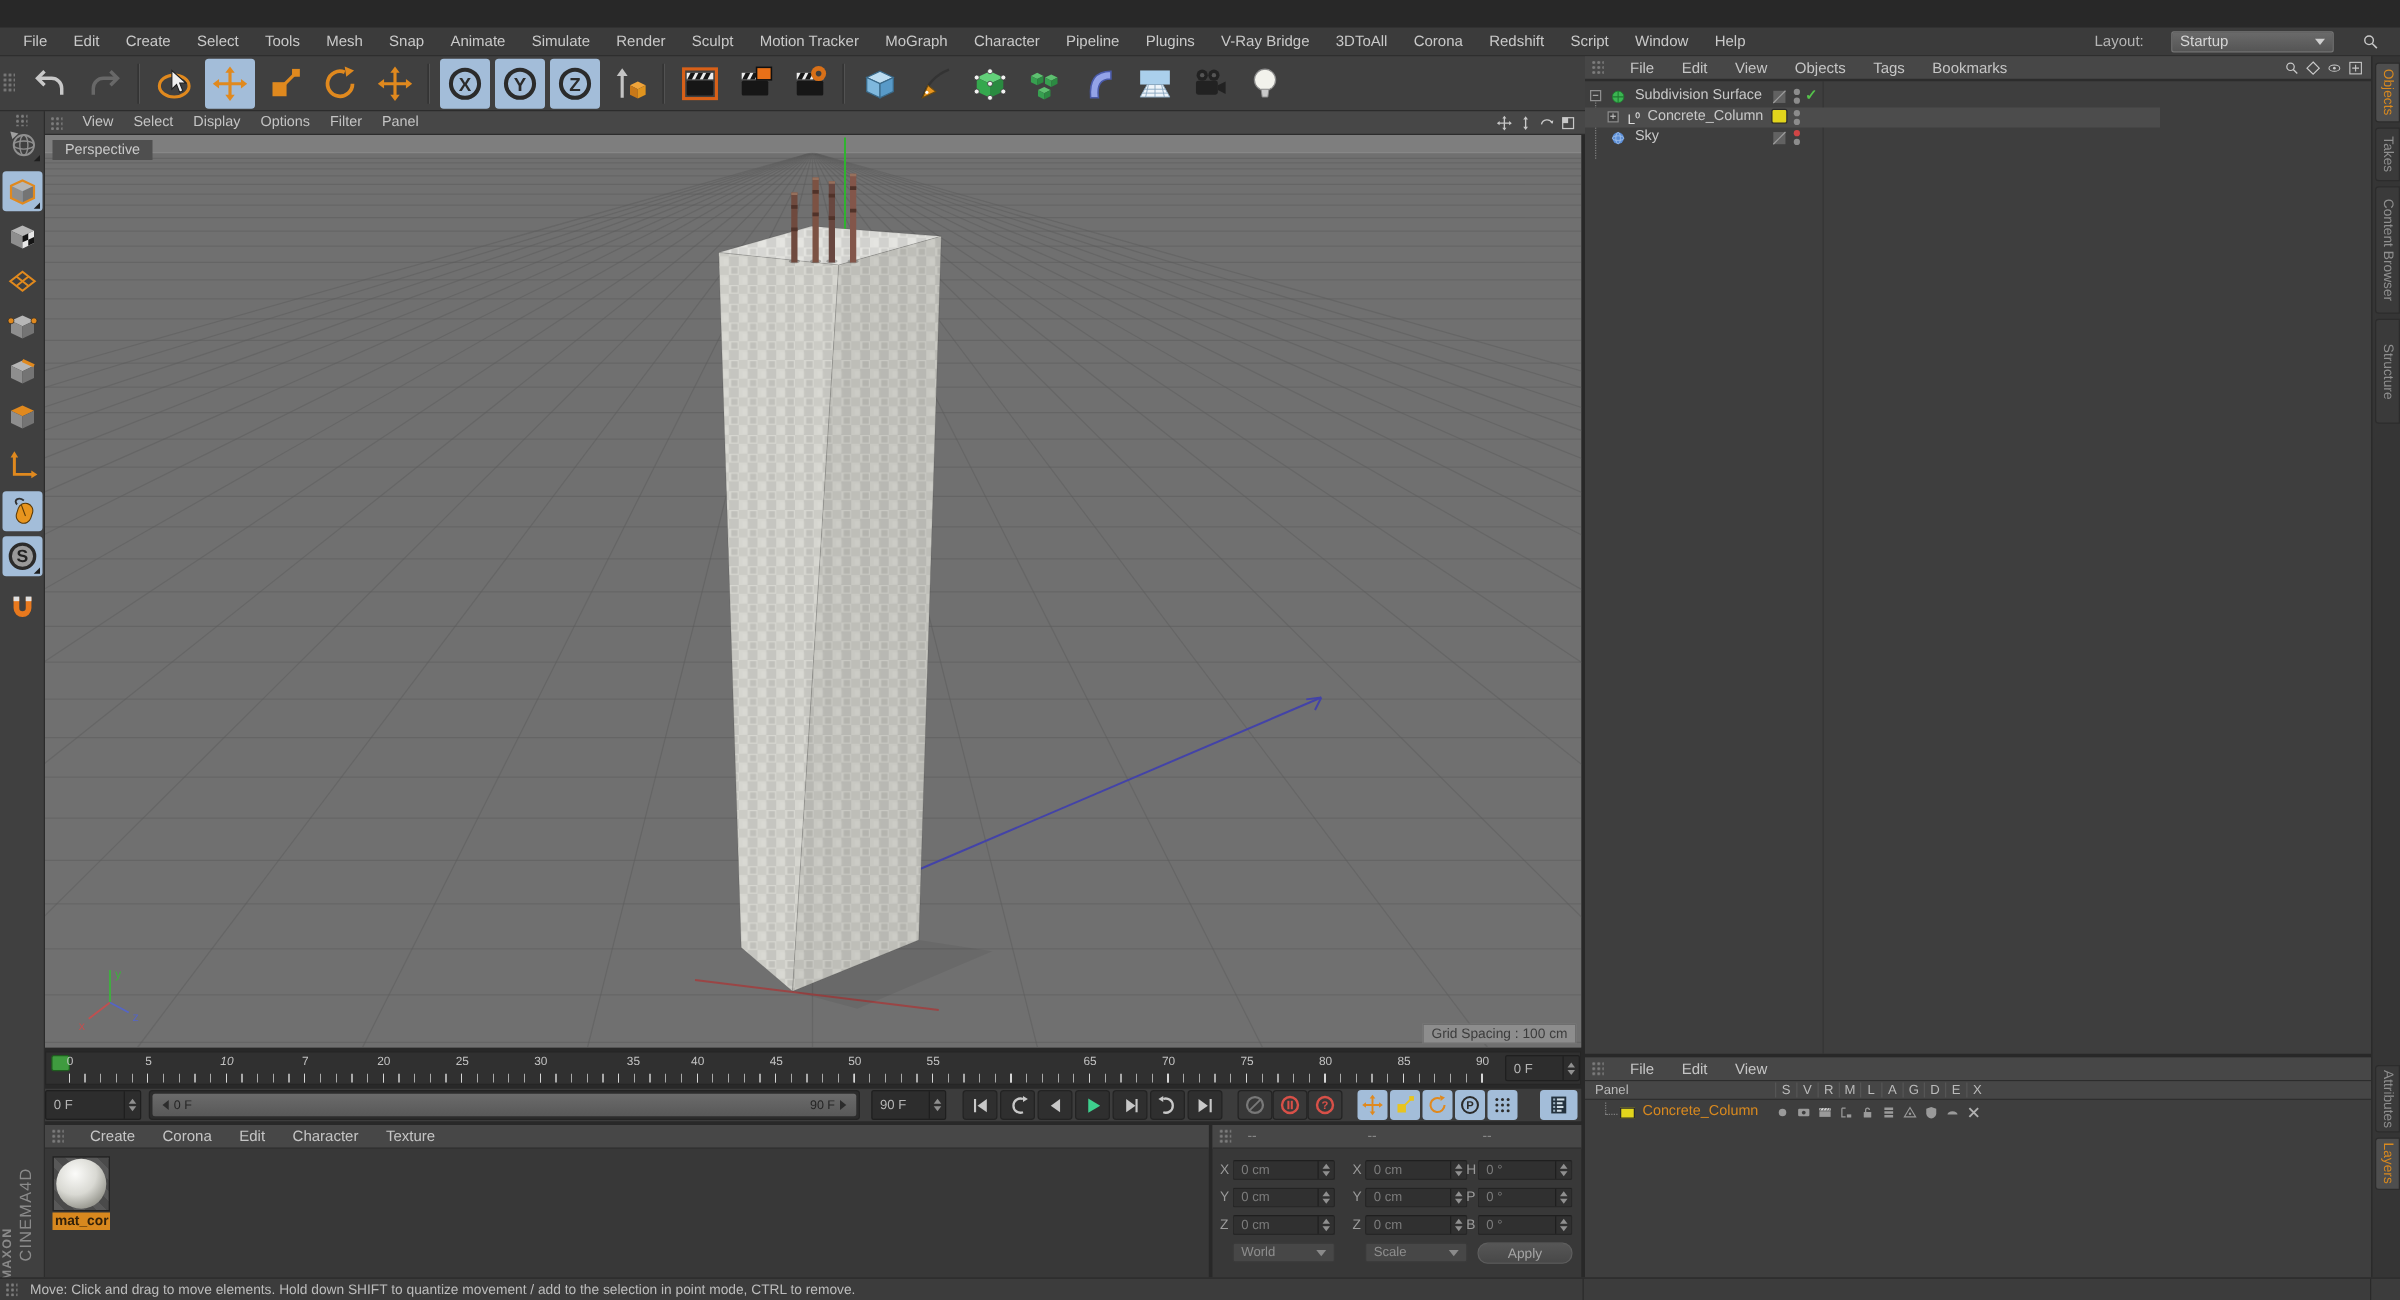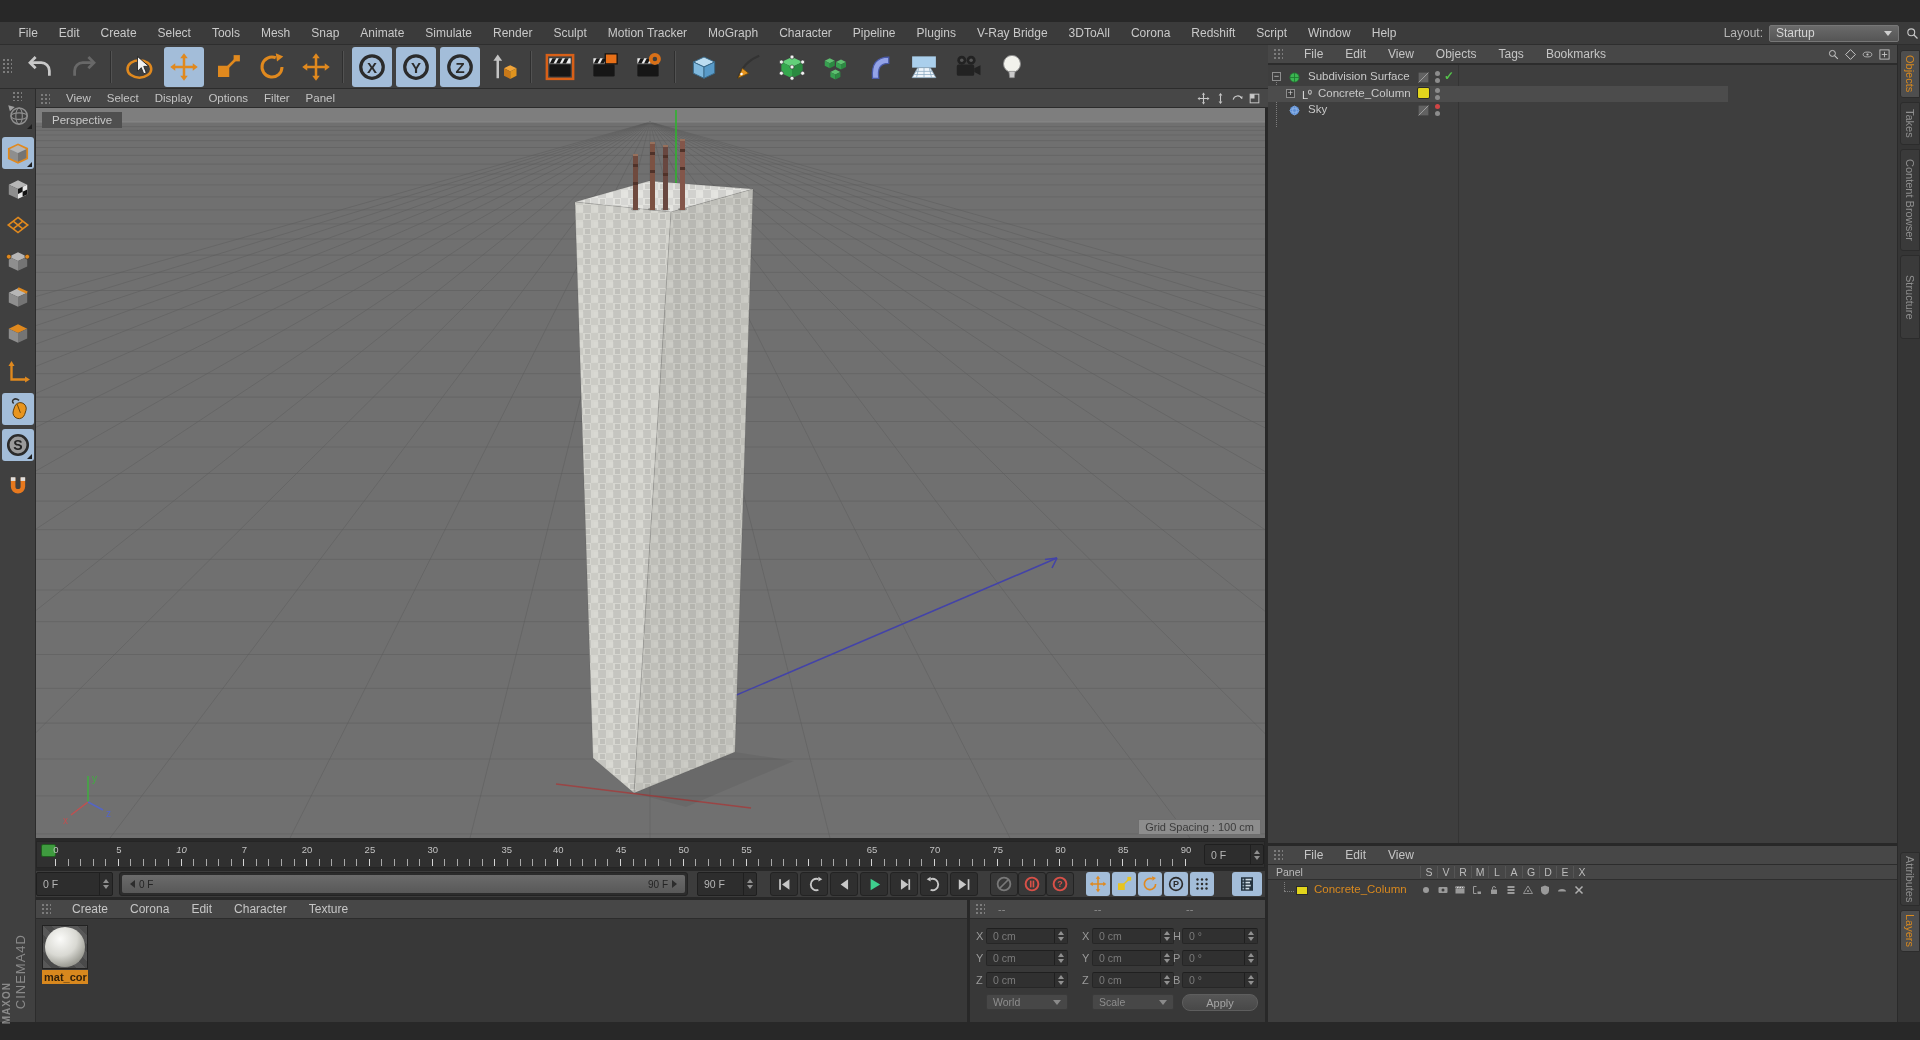--- a/index.html
+++ b/index.html
@@ -22,21 +22,21 @@
   .glyph-max::before{content:"";position:absolute;left:2px;top:-4px;width:9px;height:9px;border:1px solid #fff;border-bottom:none;border-left:none;}
   .glyph-close{position:relative;width:12px;height:12px;}
   .glyph-close::before,.glyph-close::after{content:"";position:absolute;left:0;top:5px;width:12px;height:1.6px;background:#fff;}
   .glyph-close::before{transform:rotate(45deg);}  .glyph-close::after{transform:rotate(-45deg);}
 
   
   #menubar{position:absolute;left:0;top:22px;width:1920px;height:23px;background:#3b3b3b;
     display:flex;align-items:center;border-bottom:1px solid #2e2e2e;}
   #menubar-items{display:flex;padding-left:8px;}
   .menu-item{padding:3px 10.5px;color:#c9c9c9;font-size:12px;cursor:default;}
-  #menubar-right{margin-left:auto;display:flex;align-items:center;gap:6px;padding-right:0;}
+  #menubar-right{margin-left:auto;display:flex;align-items:center;gap:22px;padding-right:16px;}
   #layout-label{color:#b5b5b5;}
   #layout-select{width:130px;height:17px;background:linear-gradient(#6a6a6a,#555);border:1px solid #777;
     border-radius:2px;display:flex;align-items:center;padding:0 6px;color:#d5d5d5;}
   #layout-select .arr{margin-left:auto;width:0;height:0;border:4px solid transparent;border-top:5px solid #cfcfcf;margin-top:4px;}
 
   
   #toolbar{position:absolute;left:0;top:45px;width:1268px;height:44px;background:#404040;border-bottom:1px solid #2c2c2c;}
   .grip{width:10px;height:16px;background-image:radial-gradient(#7c7c7c 1px,transparent 1.3px);background-size:4px 4px;}
   #toolbar .grip{position:absolute;left:2px;top:13px;}
   .tbtn{position:absolute;top:2px;width:40px;height:40px;border-radius:3px;display:flex;align-items:center;justify-content:center;}
@@ -1234,14 +1234,20 @@
 
   <div id="side-tabs">
       <div class="side-tab active" style="top: 5px; height: 48px;">Objects</div>
       <div class="side-tab" style="top: 57px; height: 43px;">Takes</div>
       <div class="side-tab" style="top: 104px; height: 102px;">Content Browser</div>
       <div class="side-tab" style="top: 210px; height: 84px;">Structure</div>
       <div class="side-tab" style="top: 807px; height: 54px;">Attributes</div>
       <div class="side-tab active" style="top: 865px; height: 42px;">Layers</div>
     </div>
 
+  <div id="statusbar">
+    <div class="grip"></div>
+    <span id="status-text">Move: Click and drag to move elements. Hold down SHIFT to quantize movement / add to the selection in point mode, CTRL to remove.</span>
+    <div class="status-div" style="left:1266px"></div>
+    <div class="status-div" style="left:1896px"></div>
+  </div>
 
 </div>
 
 </body></html>

